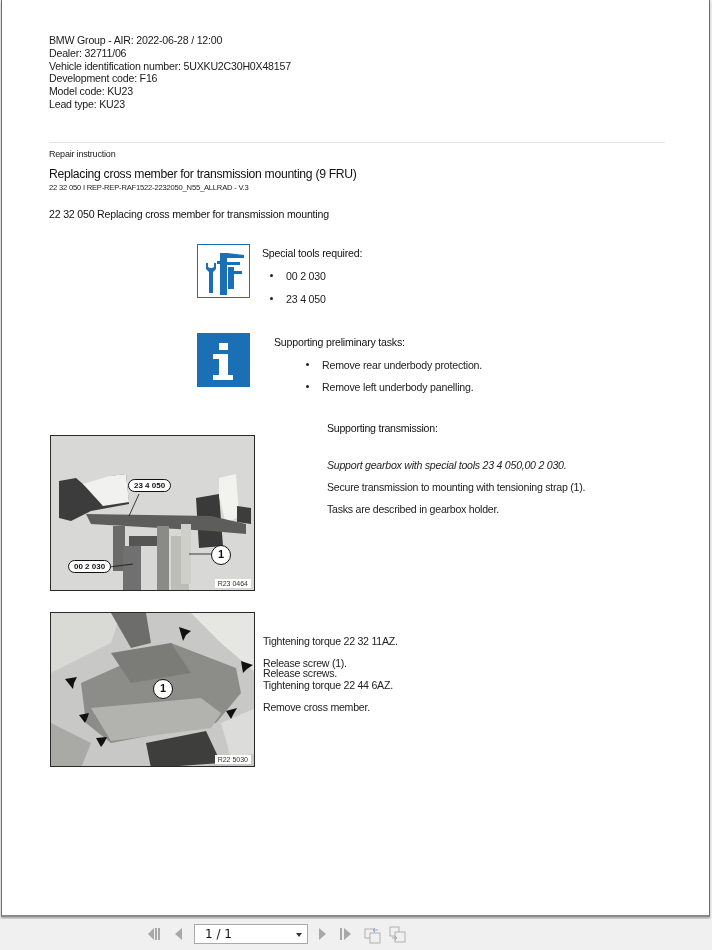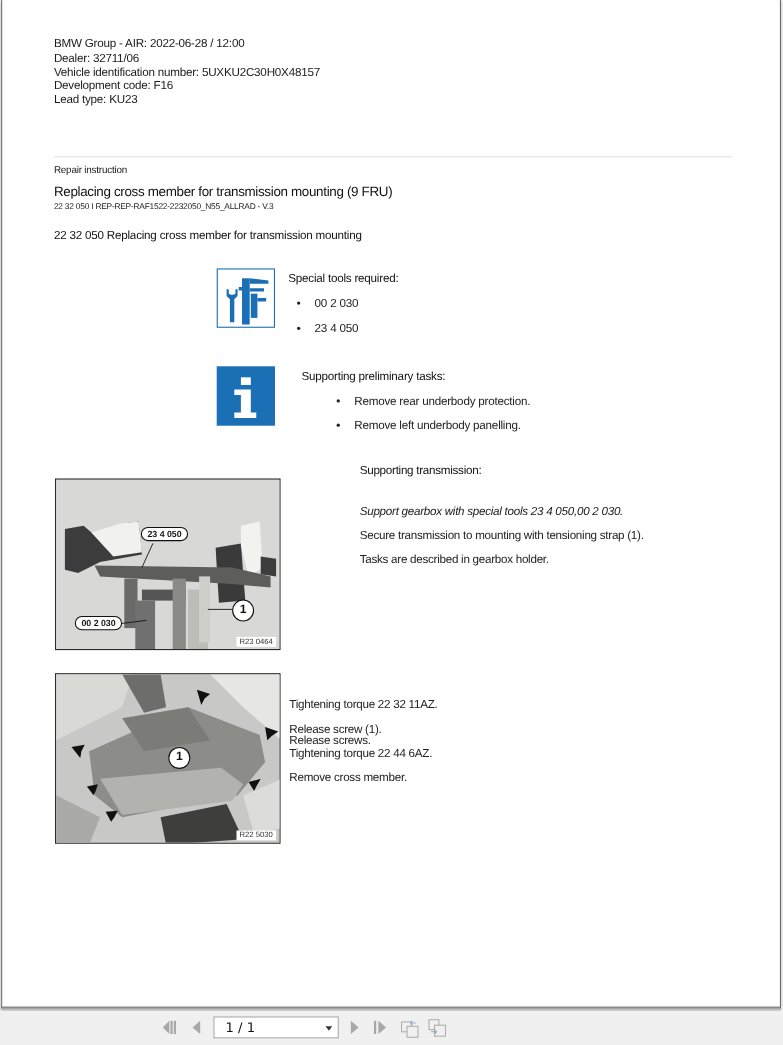--- a/index.html
+++ b/index.html
@@ -75,20 +75,21 @@
 <body>
 
 <div id="viewer">
   <div id="page">
 
     <div id="meta" class="abs">
       <div class="meta-line">BMW Group - AIR: 2022-06-28 / 12:00</div>
       <div class="meta-line">Dealer: 32711/06</div>
       <div class="meta-line">Vehicle identification number: 5UXKU2C30H0X48157</div>
       <div class="meta-line">Development code: F16</div>
+      <div class="meta-line">Model code: KU23</div>
       <div class="meta-line">Lead type: KU23</div>
     </div>
 
     <div id="separator" class="abs"></div>
 
     <div id="doc-type" class="abs">Repair instruction</div>
     <div id="doc-title" class="abs">Replacing cross member for transmission mounting (9 FRU)</div>
     <div id="doc-ref" class="abs">22 32 050 I REP-REP-RAF1522-2232050_N55_ALLRAD - V.3</div>
     <div id="section-title" class="abs">22 32 050 Replacing cross member for transmission mounting</div>
 

